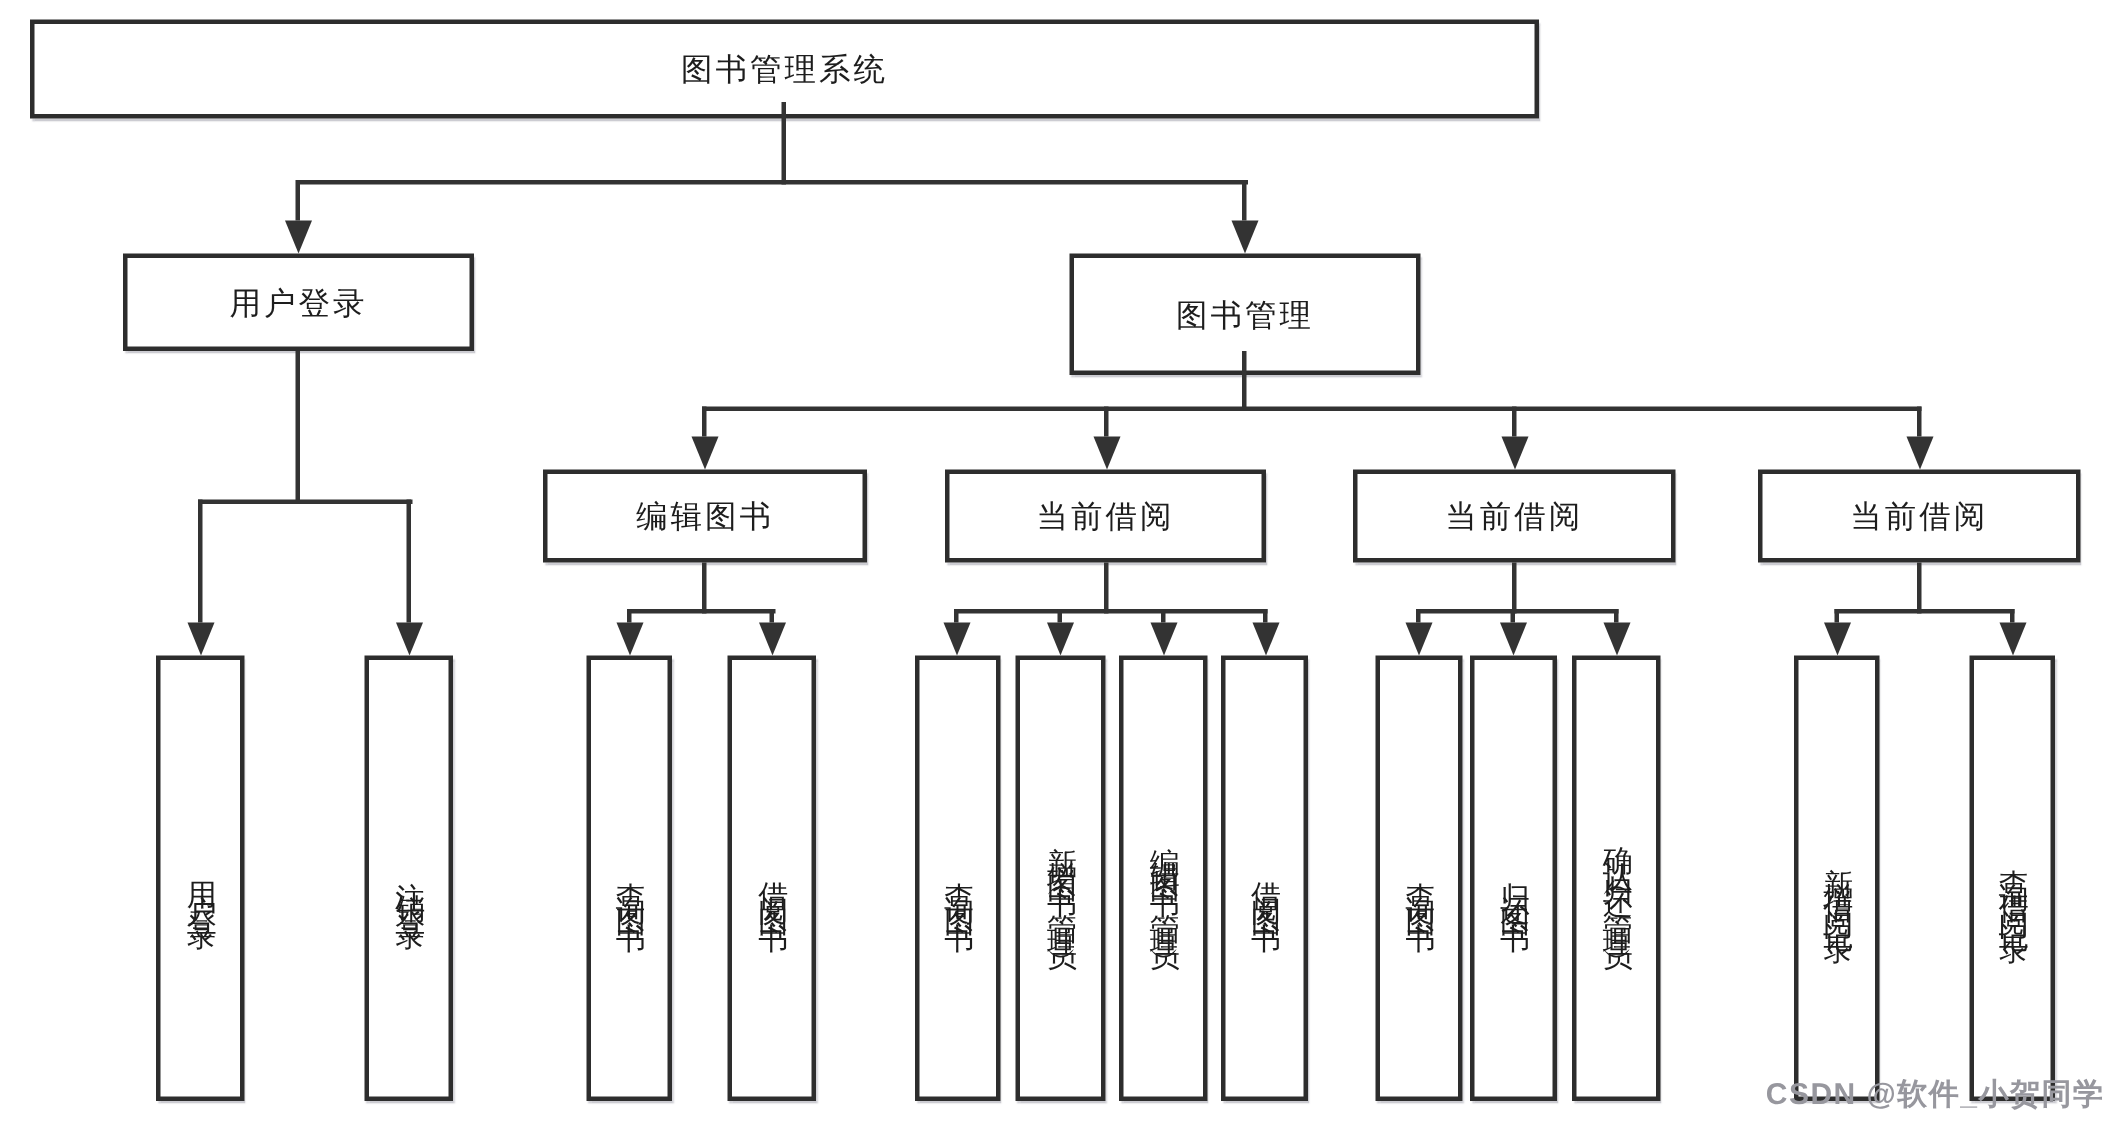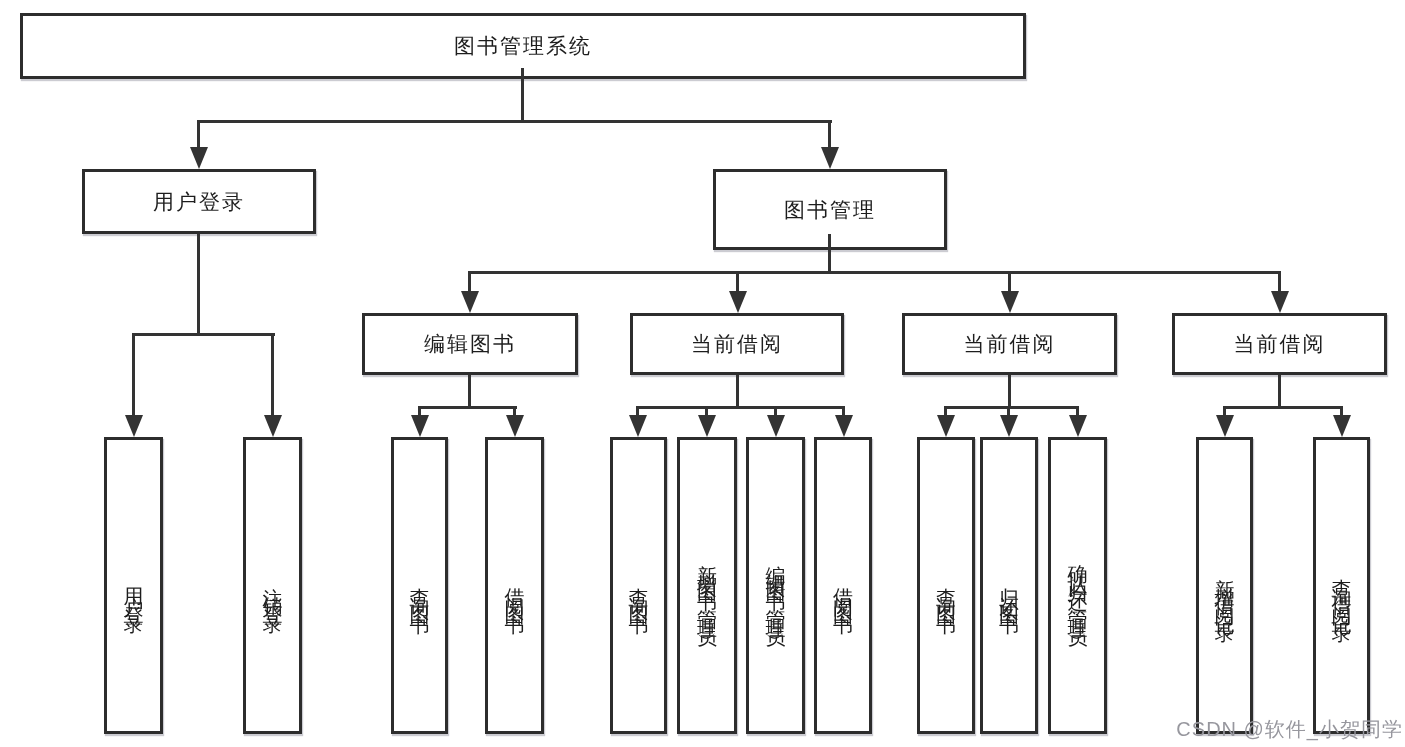--- a/index.html
+++ b/index.html
@@ -29,21 +29,21 @@
   
   .drop{position:absolute;width:3px;background:#333333;}
   .drop::after{
     content:"";position:absolute;left:50%;bottom:-22px;transform:translateX(-50%);
     width:0;height:0;
     border-left:9px solid transparent;border-right:9px solid transparent;
     border-top:22px solid #333333;
   }
   .watermark{
     position:absolute;right:2px;top:716px;
-    font-size:20px;color:#97979e;letter-spacing:1px;white-space:nowrap;
+    font-size:20px;color:#97979e;letter-spacing:1px;white-space:nowrap;font-weight:bold;
   }
 </style>
 </head>
 <body>
 
 <div class="box hbox" style="left:20px;top:13px;width:1006px;height:66px">
   <span class="lbl">图书管理系统</span>
 </div>
 
 <div class="box hbox" style="left:82px;top:169px;width:234px;height:65px">

